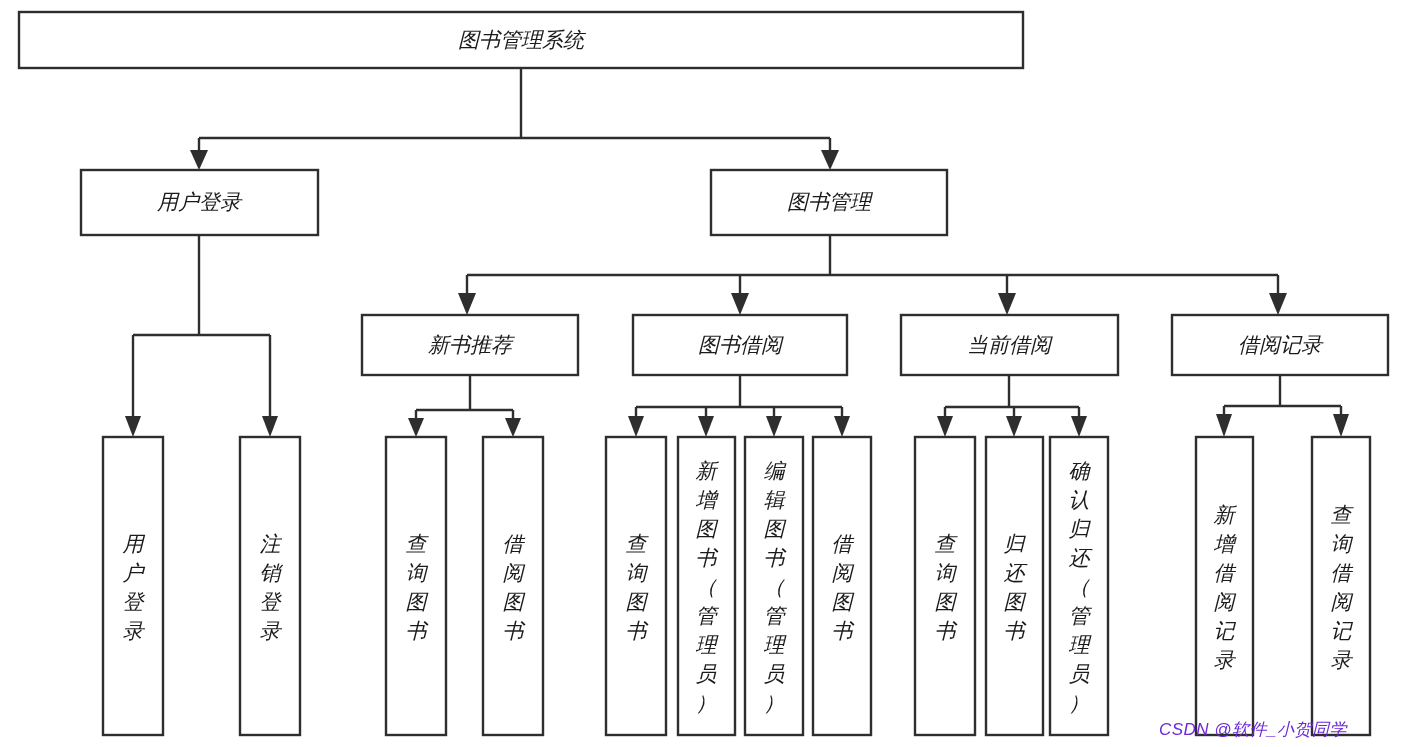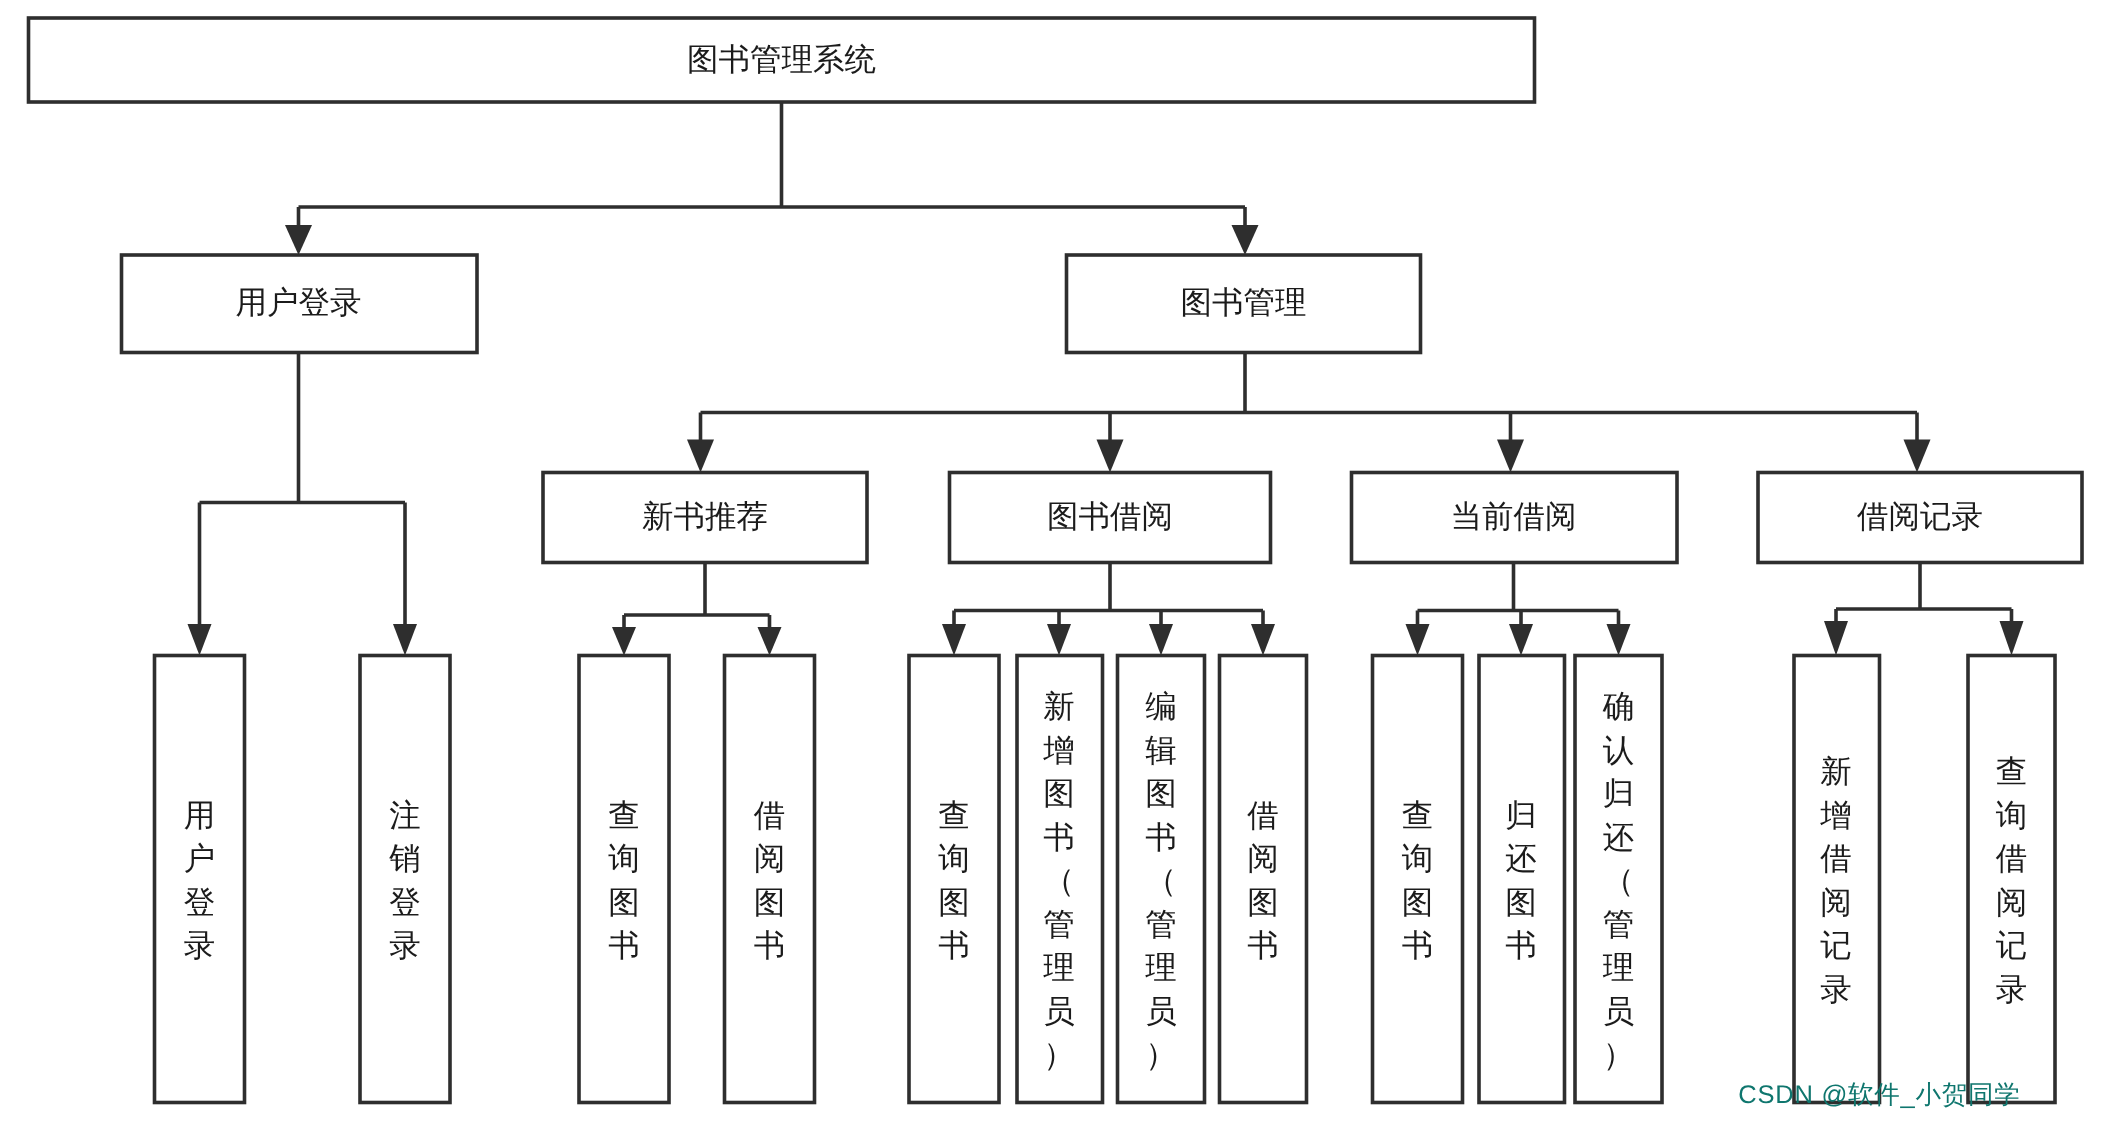--- a/index.html
+++ b/index.html
@@ -12,20 +12,21 @@
     width: 1405px;
     height: 747px;
     font-family: "Liberation Sans", "DejaVu Sans", sans-serif;
     overflow: hidden;
     position: relative;
   }
   #diagram-root {
     position: relative;
     width: 1361px;
     height: 747px;
+    font-style: italic;
   }
   svg.diagram-canvas {
     position: absolute;
     top: 0;
     left: 0;
     width: 1405px;
     height: 747px;
     display: block;
   }
   .node-box {
@@ -57,21 +58,21 @@
     font-size: 21px;
     text-anchor: middle;
     white-space: pre;
   }
   .watermark {
     position: absolute;
     right: 14px;
     bottom: 6px;
     font-family: "Liberation Sans", "DejaVu Sans", sans-serif;
     font-size: 17px;
-    color: #0f766e;
+    color: #6d28d9;
     letter-spacing: 0.5px;
     user-select: none;
     pointer-events: none;
   }
 </style>
 </head>
 <body>
 
 <div id="diagram-root">
 

